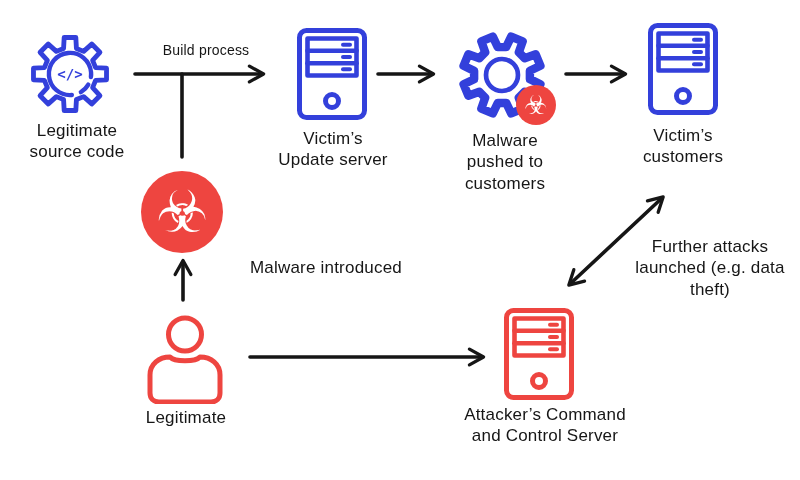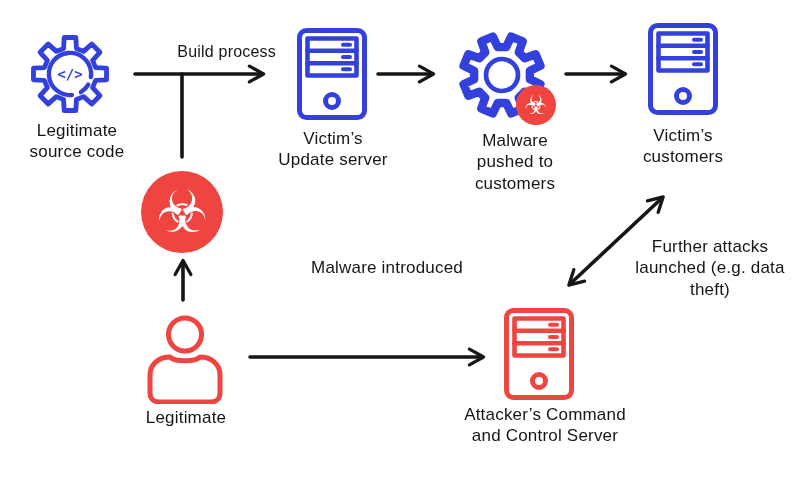--- a/index.html
+++ b/index.html
@@ -12,26 +12,26 @@
     position:absolute;
     font-size:17px;line-height:1.26;letter-spacing:.2px;
     color:#161616;text-align:center;white-space:pre-line;
   }
   .icon-svg{position:absolute;}
   .bio-circle{
     position:absolute;border-radius:50%;background:#EE4540;
     display:flex;align-items:center;justify-content:center;
     color:#ffffff;
   }
-  #lbl-build{left:136px;top:42px;width:140px;text-align:right;font-size:16px;}
+  #lbl-build{left:136px;top:42px;width:140px;text-align:center;font-size:14px;}
   #lbl-source{left:8px;top:120px;width:138px;}
   #lbl-update{left:262px;top:128px;width:142px;}
-  #lbl-malware{left:456px;top:130px;width:118px;}
+  #lbl-malware{left:446px;top:130px;width:118px;}
   #lbl-customers{left:614px;top:125px;width:138px;}
-  #lbl-introduced{left:250px;top:257px;width:200px;text-align:right;margin-left:13px;}
+  #lbl-introduced{left:250px;top:257px;width:200px;text-align:left;}
   #lbl-further{left:611px;top:236px;width:198px;}
   #lbl-attackers{left:126px;top:407px;width:120px;}
   #lbl-cc{left:430px;top:404px;width:230px;}
   #icon-source{left:26px;top:30px;width:88px;height:88px;}
   #icon-update{left:297px;top:28px;width:70px;height:92px;}
   #icon-malware-gear{left:455px;top:28px;width:94px;height:94px;}
   #icon-customers{left:648px;top:23px;width:70px;height:92px;}
   #icon-person{left:146px;top:312px;width:78px;height:92px;}
   #icon-cc{left:504px;top:308px;width:70px;height:92px;}
   #icon-bio{left:141px;top:171px;width:82px;height:82px;font-size:58px;line-height:1;}

